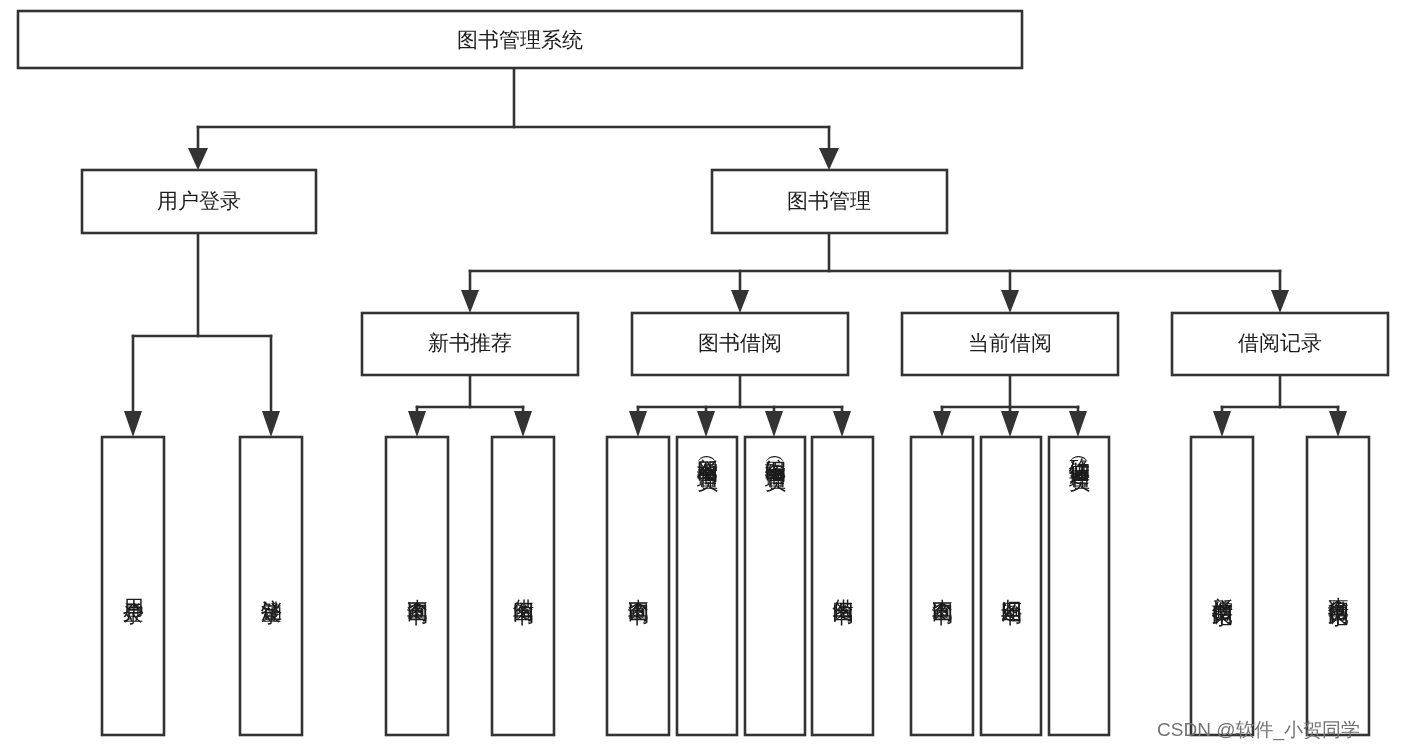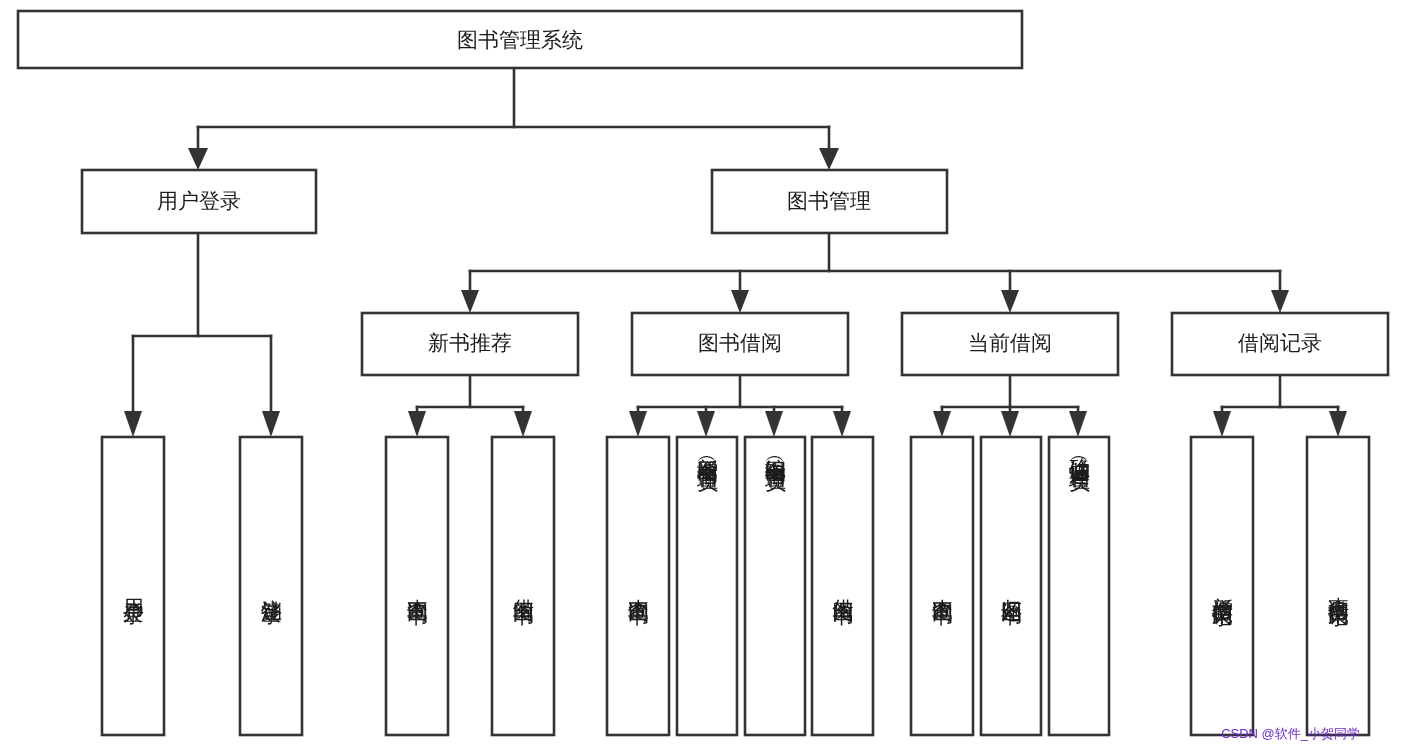--- a/index.html
+++ b/index.html
@@ -64,22 +64,22 @@
     color: #1c1c1c;
     letter-spacing: 2px;
     white-space: nowrap;
     text-align: center;
   }
   .watermark {
     position: absolute;
     right: 10px;
     bottom: 4px;
     font-family: "Liberation Sans", "DejaVu Sans", sans-serif;
-    font-size: 13px;
-    color: #6d28d9;
+    font-size: 19px;
+    color: #737373;
     white-space: nowrap;
     pointer-events: none;
   }
 </style>
 </head>
 <body>
 
 <div id="diagram-root">
 
   <svg id="flowchart" viewBox="0 0 1405 747">

